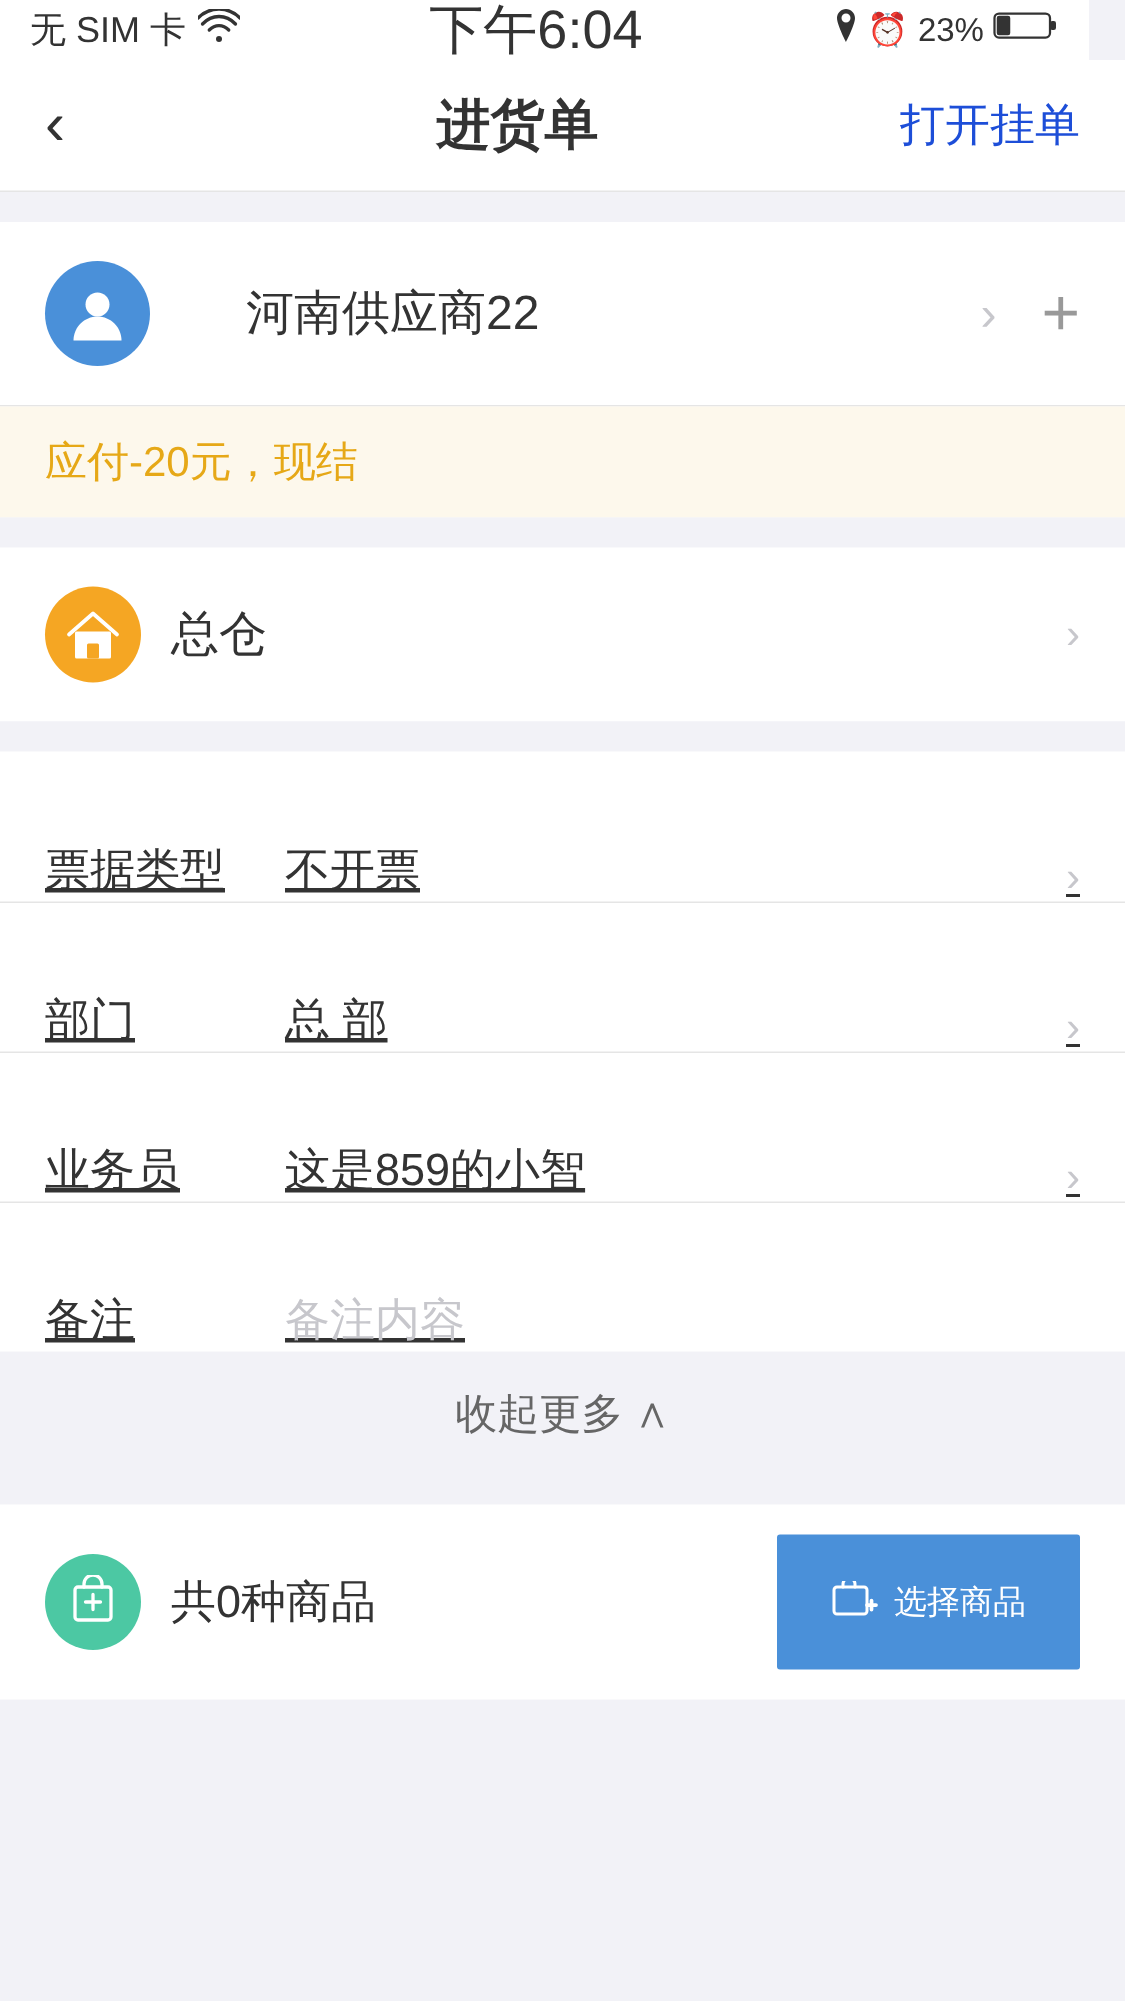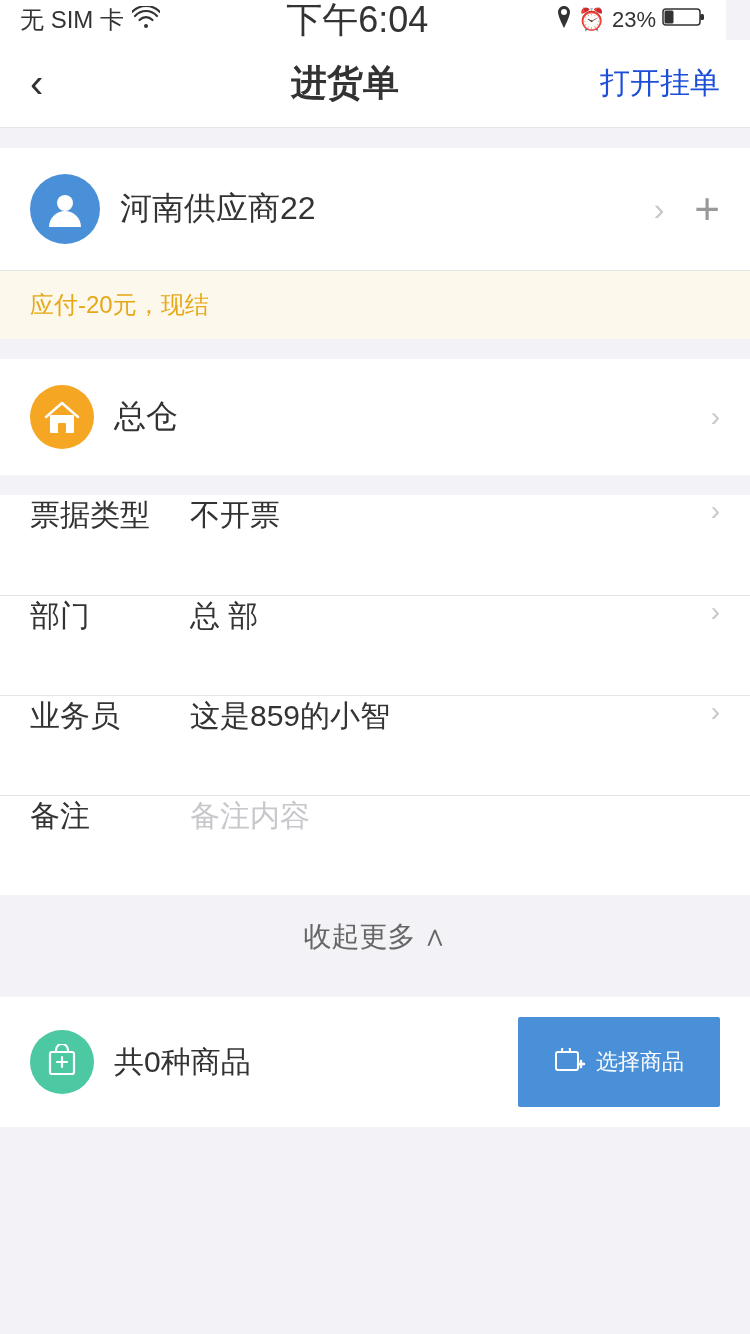--- a/index.html
+++ b/index.html
@@ -85,38 +85,39 @@
       align-items: center;
       justify-content: center;
       margin-right: 20px;
       flex-shrink: 0;
     }
     .supplier-avatar svg { width: 40px; height: 40px; }
     .supplier-name {
       flex: 1;
       font-size: 32px;
       color: #333;
+      margin-left: 44px;
     }
     .chevron-icon {
       color: #c7c7cc;
       font-size: 32px;
       margin-right: 30px;
     }
     .add-icon {
       color: #999;
       font-size: 44px;
       font-weight: 300;
       cursor: pointer;
     }
 
     
     .notice-bar {
       background: #fdf8ec;
       padding: 18px 30px;
-      font-size: 24px;
+      font-size: 28px;
       color: #e6a817;
     }
 
     
     .warehouse-row {
       display: flex;
       align-items: center;
       padding: 26px 30px;
     }
     .warehouse-icon {
@@ -132,24 +133,25 @@
     }
     .warehouse-name {
       flex: 1;
       font-size: 32px;
       color: #333;
     }
 
     
     .form-row {
       display: flex;
-      align-items: flex-start;
+      align-items: flex-end;
       padding: 0 30px;
       height: 100px;
       border-top: 1px solid #e5e5e5;
+      text-decoration: underline;
     }
     .form-label {
       font-size: 30px;
       color: #333;
       width: 140px;
       flex-shrink: 0;
     }
     .form-value {
       flex: 1;
       font-size: 30px;

